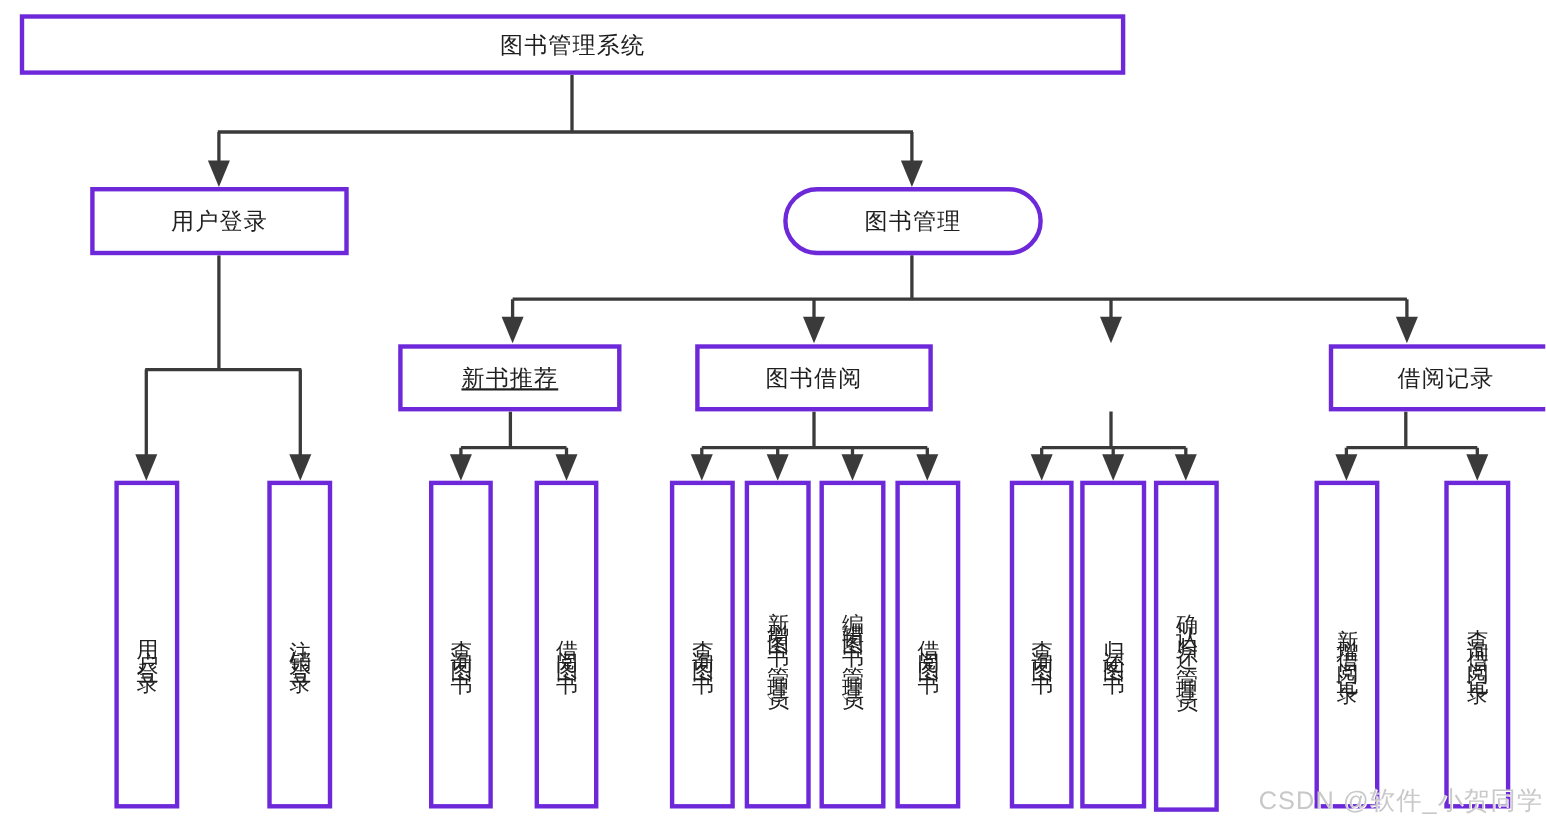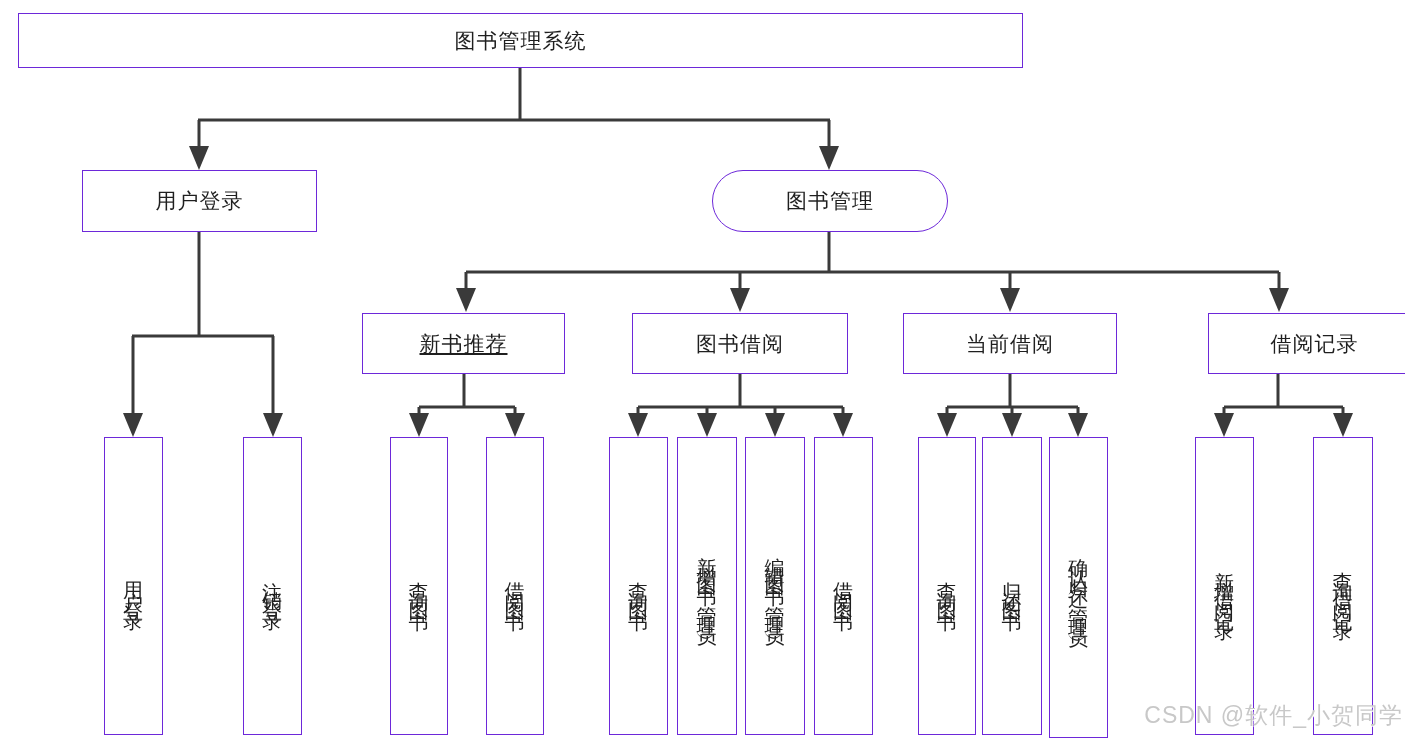--- a/index.html
+++ b/index.html
@@ -9,39 +9,39 @@
     height: 747px;
     background: #ffffff;
     overflow: hidden;
     font-family: "Liberation Sans", "DejaVu Sans", sans-serif;
   }
   svg.connectors { position: absolute; left: 0; top: 0; z-index: 1; }
   .node {
     position: absolute;
     box-sizing: border-box;
     background: #ffffff;
-    border: 1px solid #6d28d9;
+    border: 4px solid #6d28d9;
     display: flex;
     align-items: center;
     justify-content: center;
     color: #1f1f1f;
     z-index: 2;
   }
   .h-node { font-size: 21px; letter-spacing: 1px; white-space: nowrap; }
   .v-node .vtext {
     writing-mode: vertical-rl;
     text-orientation: mixed;
     font-size: 20px;
     letter-spacing: 10px;
     line-height: 1;
   }
   .watermark {
     position: absolute;
     right: 2px;
-    bottom: 16px;
+    bottom: 4px;
     font-size: 23px;
     letter-spacing: 1px;
     color: #c8c8c8;
     text-shadow: 1px 1px 0 #ffffff;
     z-index: 5;
     white-space: nowrap;
   }
 </style>
 </head>
 <body>
@@ -88,21 +88,20 @@
     </g>
   </svg>
 
   <div class="node h-node" style="left:18px; top:13px; width:1005px; height:55px;">图书管理系统</div>
 
   <div class="node h-node" style="left:82px; top:170px; width:235px; height:62px;">用户登录</div>
   <div class="node h-node" style="left:712px; top:170px; width:236px; height:62px;border-radius:31px;">图书管理</div>
 
   <div class="node h-node" style="left:362px; top:313px; width:203px; height:61px;text-decoration:underline;">新书推荐</div>
   <div class="node h-node" style="left:632px; top:313px; width:216px; height:61px;">图书借阅</div>
-  <div class="node h-node" style="left:903px; top:313px; width:214px; height:61px;">当前借阅</div>
   <div class="node h-node" style="left:1208px; top:313px; width:213px; height:61px;">借阅记录</div>
 
   <div class="node v-node" style="left:104px; top:437px; width:59px; height:298px;">
     <span class="vtext">用户登录</span>
   </div>
   <div class="node v-node" style="left:243px; top:437px; width:59px; height:298px;">
     <span class="vtext">注销登录</span>
   </div>
   <div class="node v-node" style="left:390px; top:437px; width:58px; height:298px;">
     <span class="vtext">查询图书</span>

